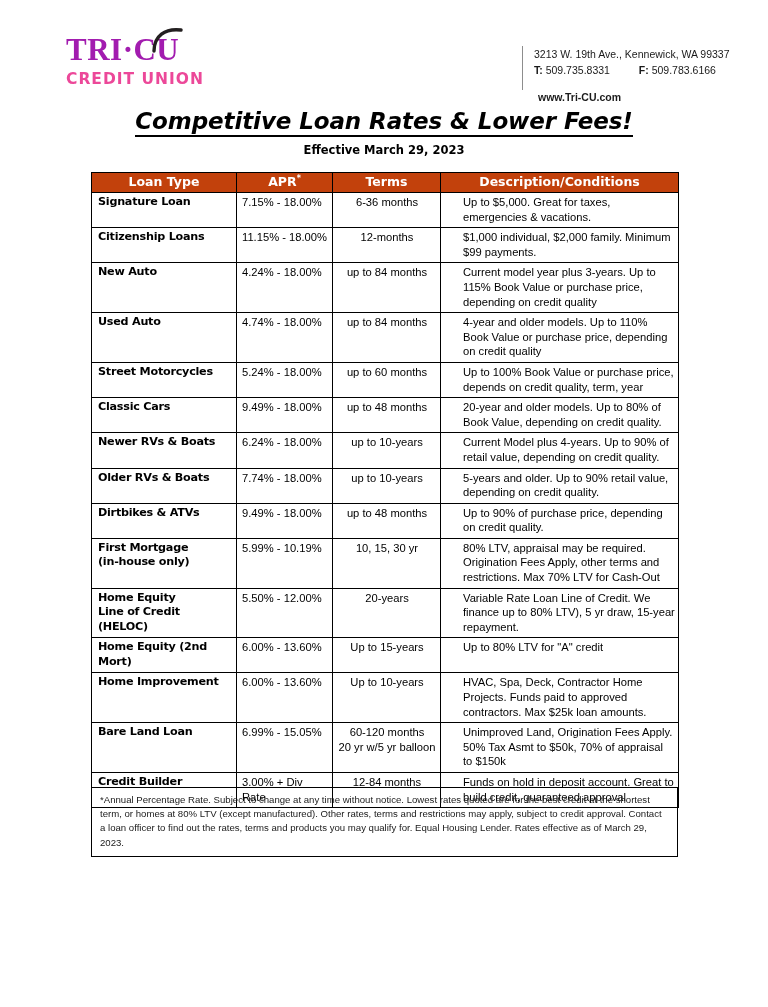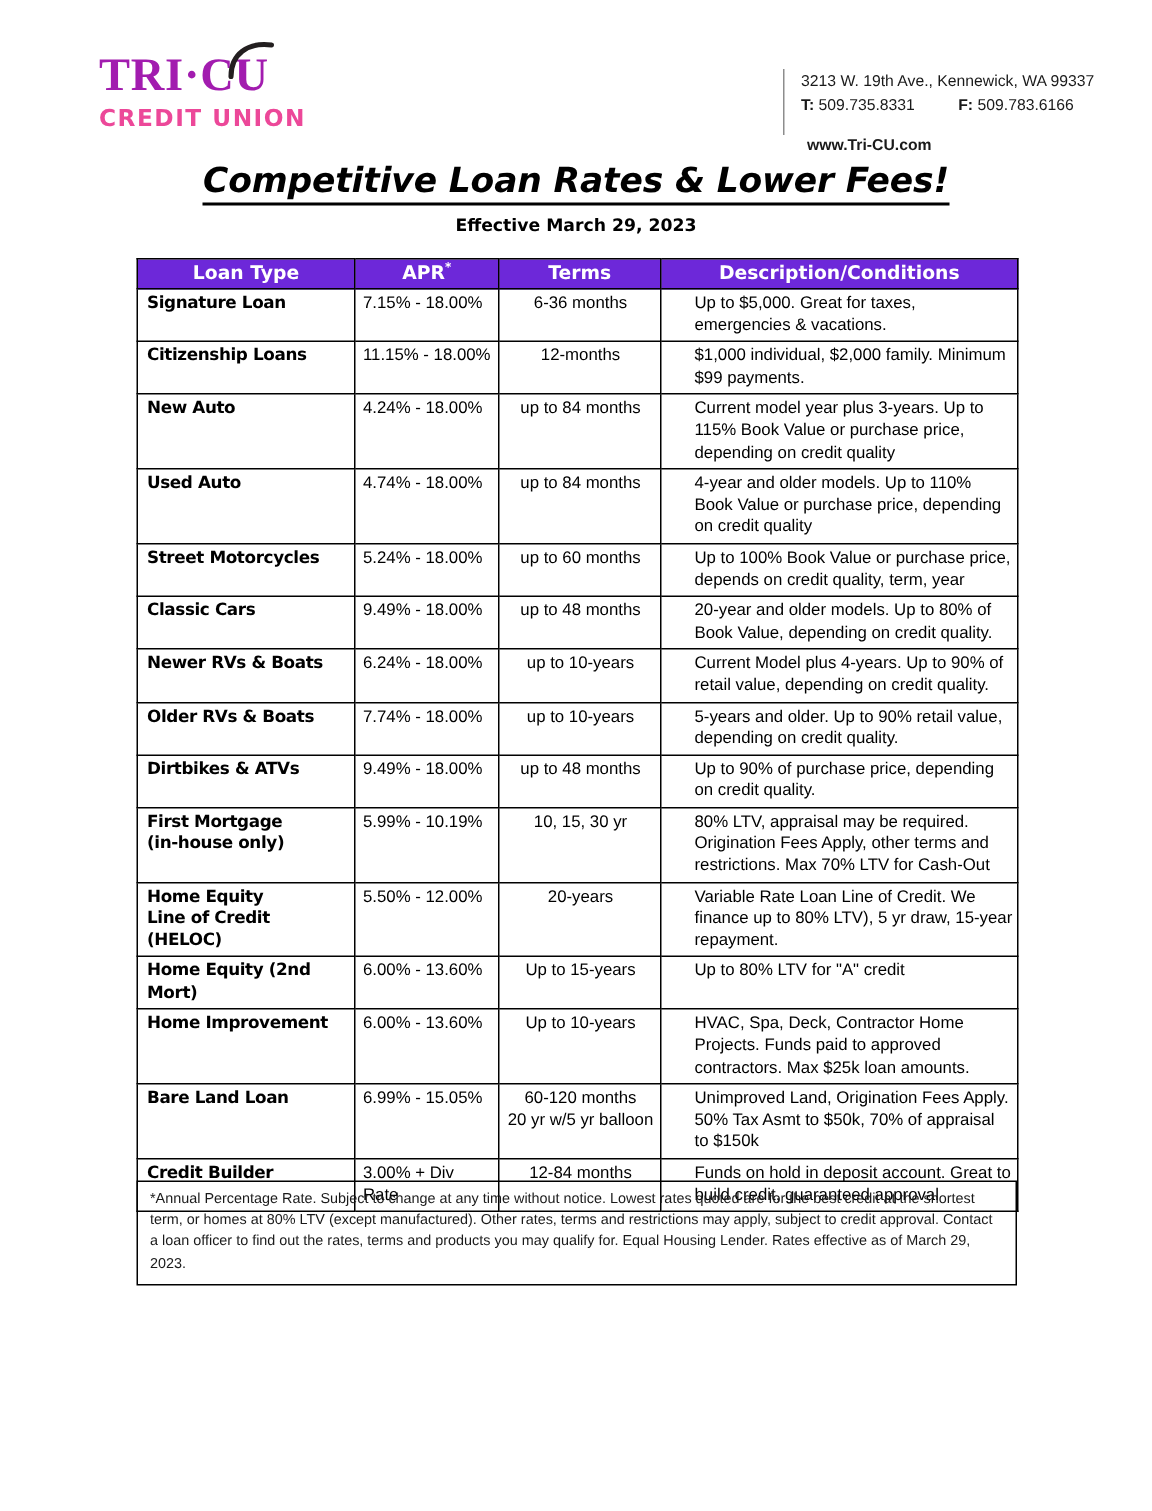--- a/index.html
+++ b/index.html
@@ -106,21 +106,21 @@
     width: 587px;
     border-collapse: collapse;
     table-layout: fixed;
   }
   .rates-table th, .rates-table td {
     border: 1.1px solid #000;
     vertical-align: top;
     padding: 2px 4px 3px 5px;
   }
   .rates-table thead th {
-    background: #6d28d9;
+    background: #c2410c;
     color: #ffffff;
     font-family: "DejaVu Sans", sans-serif;
     font-weight: bold;
     font-size: 12.5px;
     text-align: center;
     padding: 2px 0 3px 0;
     border-color: #000;
     height: 19px;
     line-height: 14px;
   }

